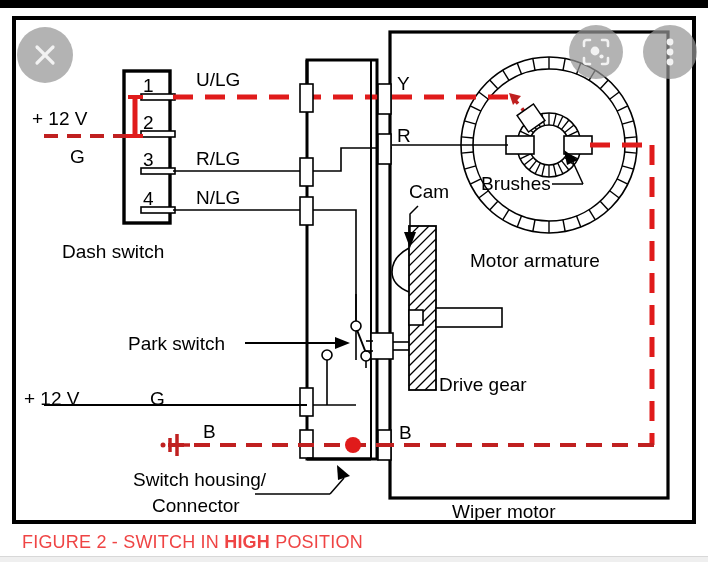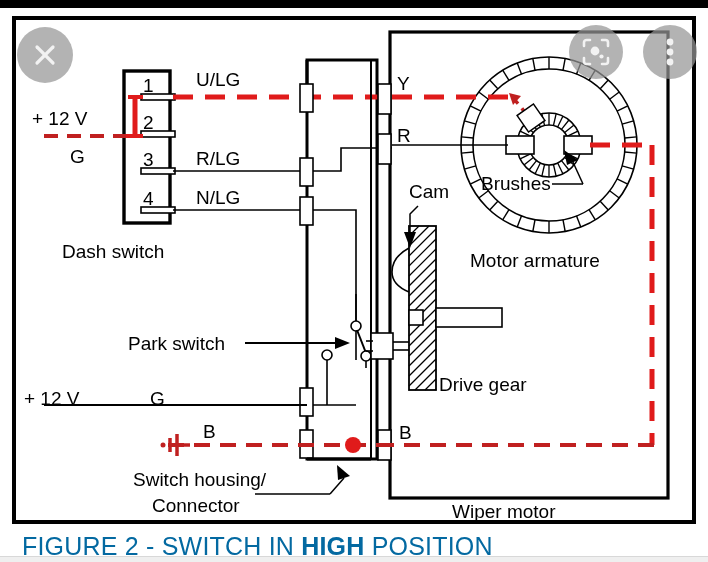--- a/index.html
+++ b/index.html
@@ -37,22 +37,22 @@
     align-items: center;
     justify-content: center;
   }
   #close-btn { left: 17px; top: 19px; width: 56px; height: 56px; }
   #lens-btn  { left: 569px; top: 17px; width: 54px; height: 54px; }
   #menu-btn  { left: 643px; top: 17px; width: 54px; height: 54px; }
   .caption {
     position: absolute;
     left: 22px;
     top: 524px;
-    font-size: 25px;
-    color: #0369a1;
+    font-size: 18px;
+    color: #ef4444;
     letter-spacing: 0.2px;
     white-space: nowrap;
     font-family: "Liberation Sans", sans-serif;
   }
   .caption b { font-weight: bold; }
   #bottom-strip {
     position: absolute;
     left: 0; top: 556px; width: 708px; height: 6px;
     background: #efefef;
     border-top: 1px solid #d8d8d8;

